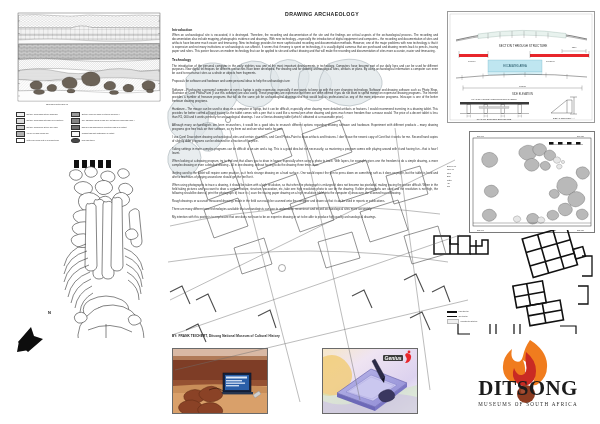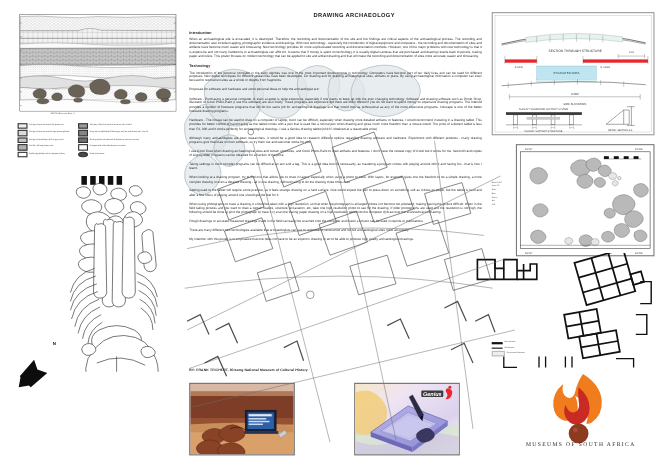--- a/index.html
+++ b/index.html
@@ -589,15 +589,16 @@
       </g>
     </svg>
   </div>
 
   <svg class="logo" viewBox="0 0 120 80">
     <path d="M62 2 q16 10 17 24 q1 13-9 20 q-3 2-5 1 q3-9-1-16 q-3-6-9-9 q5 12-1 19 q-4 5-10 3 q-8-3-9-13 q-1-12 9-20 q-2 9 3 12 q6 3 8-5 q2-9 7-16z" fill="#f07c1e"></path>
     <path d="M58 14 q10 8 10 19 q0 10-8 14 q-7 3-12-3 q-5-6-2-14 q3 8 8 7 q6-2 4-11 q-1-7 0-12z" fill="#c92a23"></path>
     <circle cx="58" cy="56" r="9" fill="#8c3b20"></circle>
     <circle cx="55" cy="53" r="2.2" fill="#a9523a" opacity=".8"></circle>
   </svg>
+  <div class="logo-word">DITSONG</div>
   <div class="logo-sub">MUSEUMS OF SOUTH AFRICA</div>
 
 </div>
 
 </body></html>

